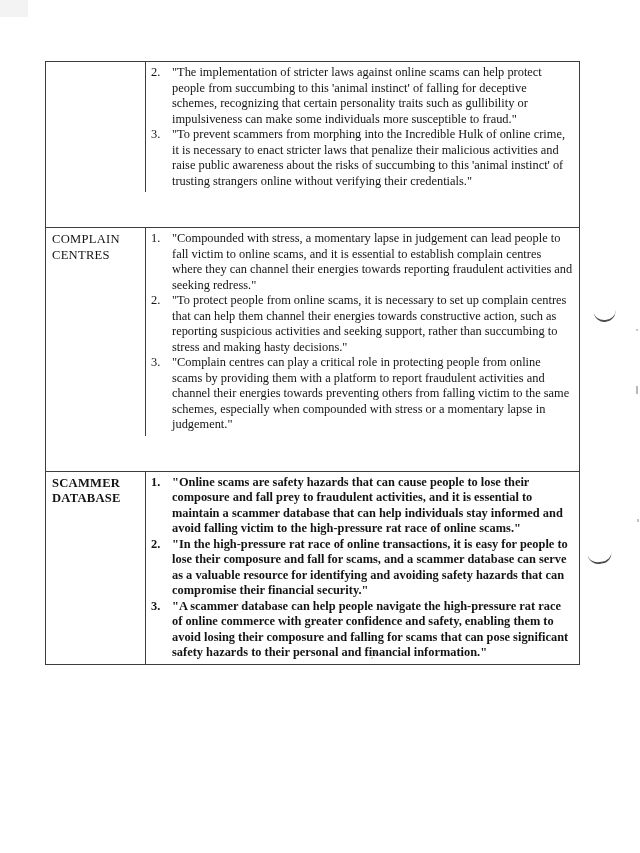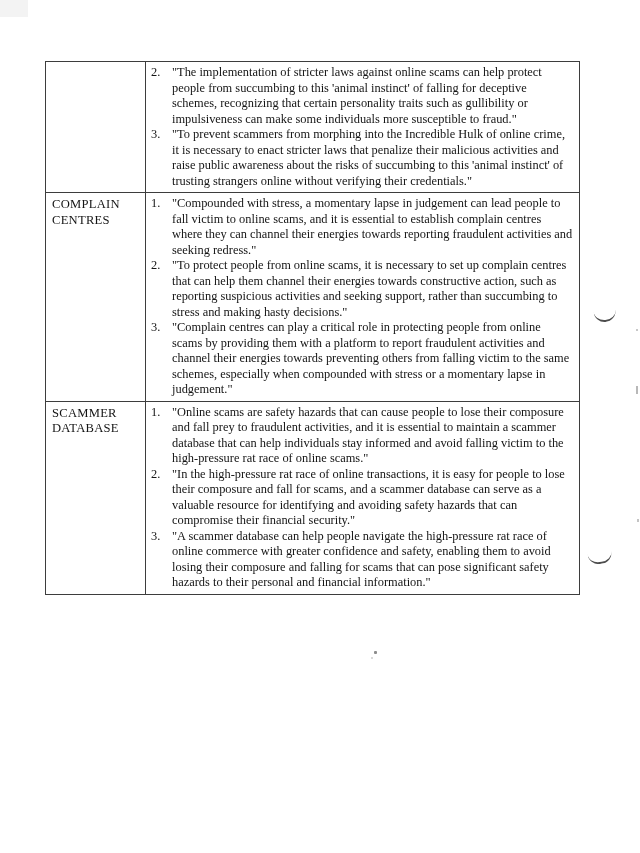--- a/index.html
+++ b/index.html
@@ -38,40 +38,41 @@
     font-size:12.6px;
     line-height:15.5px;
     letter-spacing:.25px;
     padding-top:4px;
   }
   .items-cell{
     padding:3px 4px 3px 5px;
   }
   .row-border .cell{
     border-top:1.6px solid #3d3d3d;
+    margin-top:35px;
   }
   .row{display:contents;}
   .li{
     display:flex;
     align-items:flex-start;
   }
   .li .num{
     flex:0 0 21px;
     font-size:12.4px;
     line-height:15.5px;
   }
   .li .txt{
     flex:1 1 auto;
     font-size:12.4px;
     line-height:15.5px;
     padding-right:2px;
   }
   .minh-1{min-height:118px;}
   .minh-2{min-height:163px;}
-  .minh-3{min-height:179px;}
+  .minh-3{min-height:179px;font-weight:bold;}
 
   
   .curve-mark{
     position:absolute;
     border-bottom:2px solid #4d4d4d;
     border-radius:0 0 11px 11px;
     width:22px;height:11px;
   }
   .curve-1{left:594px;top:309px;transform:rotate(-5deg);}
   .curve-2{left:588px;top:551px;width:24px;transform:rotate(-7deg);}

